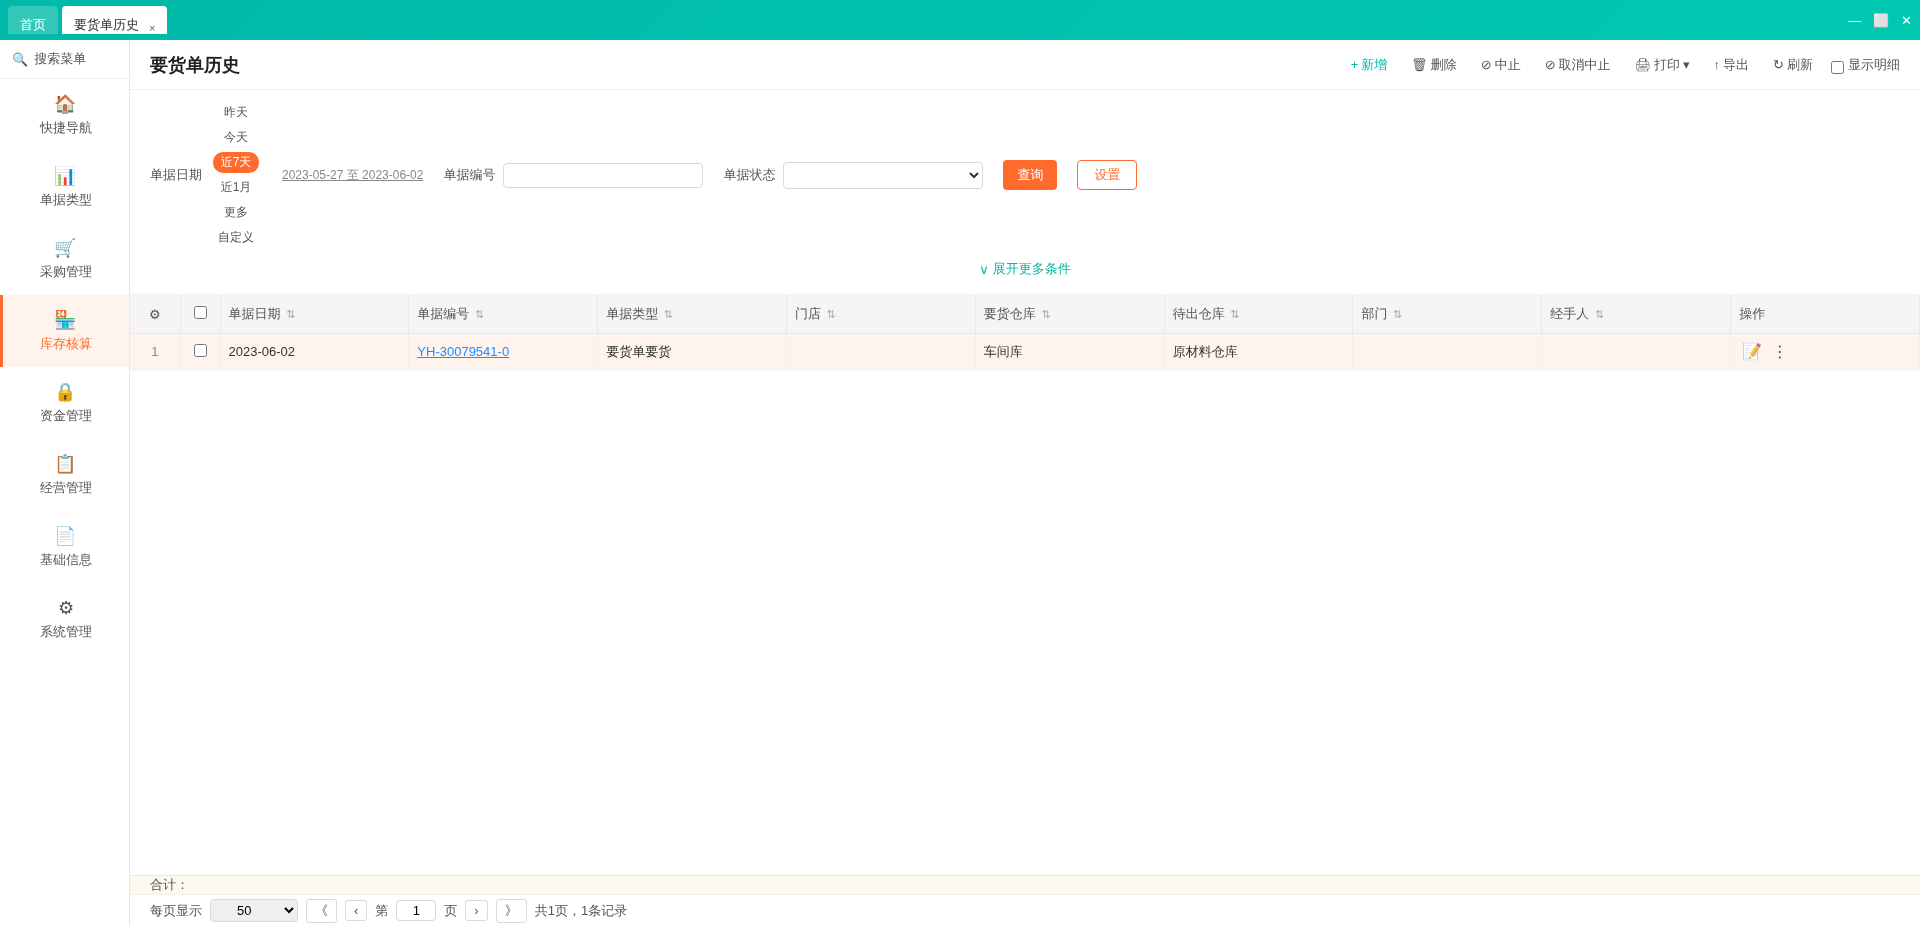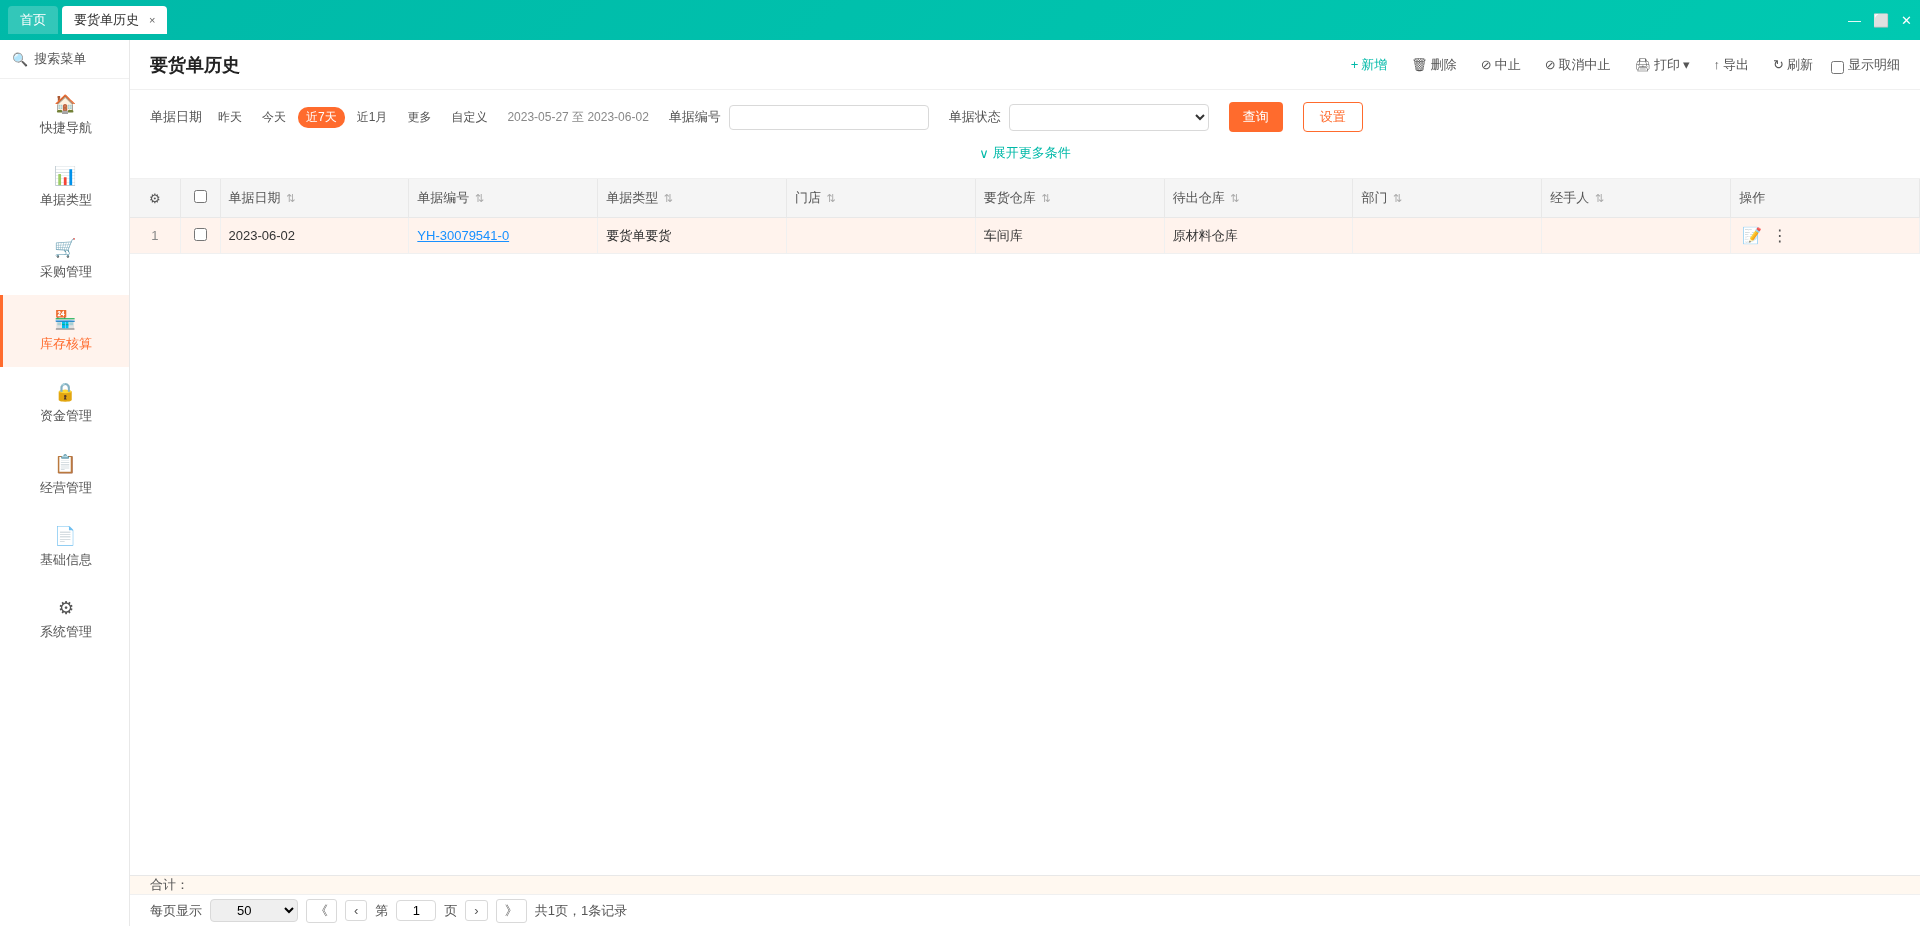--- a/index.html
+++ b/index.html
@@ -13,21 +13,21 @@
       align-items: center;
       padding: 0 8px;
       gap: 4px;
       flex-shrink: 0;
     }
     .top-tab {
       height: 28px;
       padding: 0 12px;
       border-radius: 4px 4px 0 0;
       display: flex;
-      align-items: center;
+      align-items: flex-end;
       gap: 6px;
       cursor: pointer;
       color: #fff;
       font-size: 13px;
     }
     .top-tab.active {
       background: #fff;
       color: #333;
     }
     .top-tab.home {
@@ -184,36 +184,38 @@
     }
     .filter-label {
       color: #555;
       font-size: 13px;
       white-space: nowrap;
     }
     .date-options {
       display: flex;
       align-items: center;
       gap: 4px;
+      flex-direction: column;
     }
     .date-btn {
       padding: 2px 8px;
       border-radius: 10px;
       cursor: pointer;
       font-size: 12px;
       color: #555;
     }
     .date-btn.active {
       background: #ff6b2d;
       color: #fff;
     }
     .date-range {
       font-size: 12px;
       color: #888;
-      margin-left: 4px;
+      margin-left: 12px;
+      text-decoration: underline;
     }
     .filter-input {
       border: 1px solid #d9d9d9;
       border-radius: 4px;
       padding: 4px 8px;
       font-size: 13px;
       outline: none;
       width: 200px;
       color: #333;
     }

